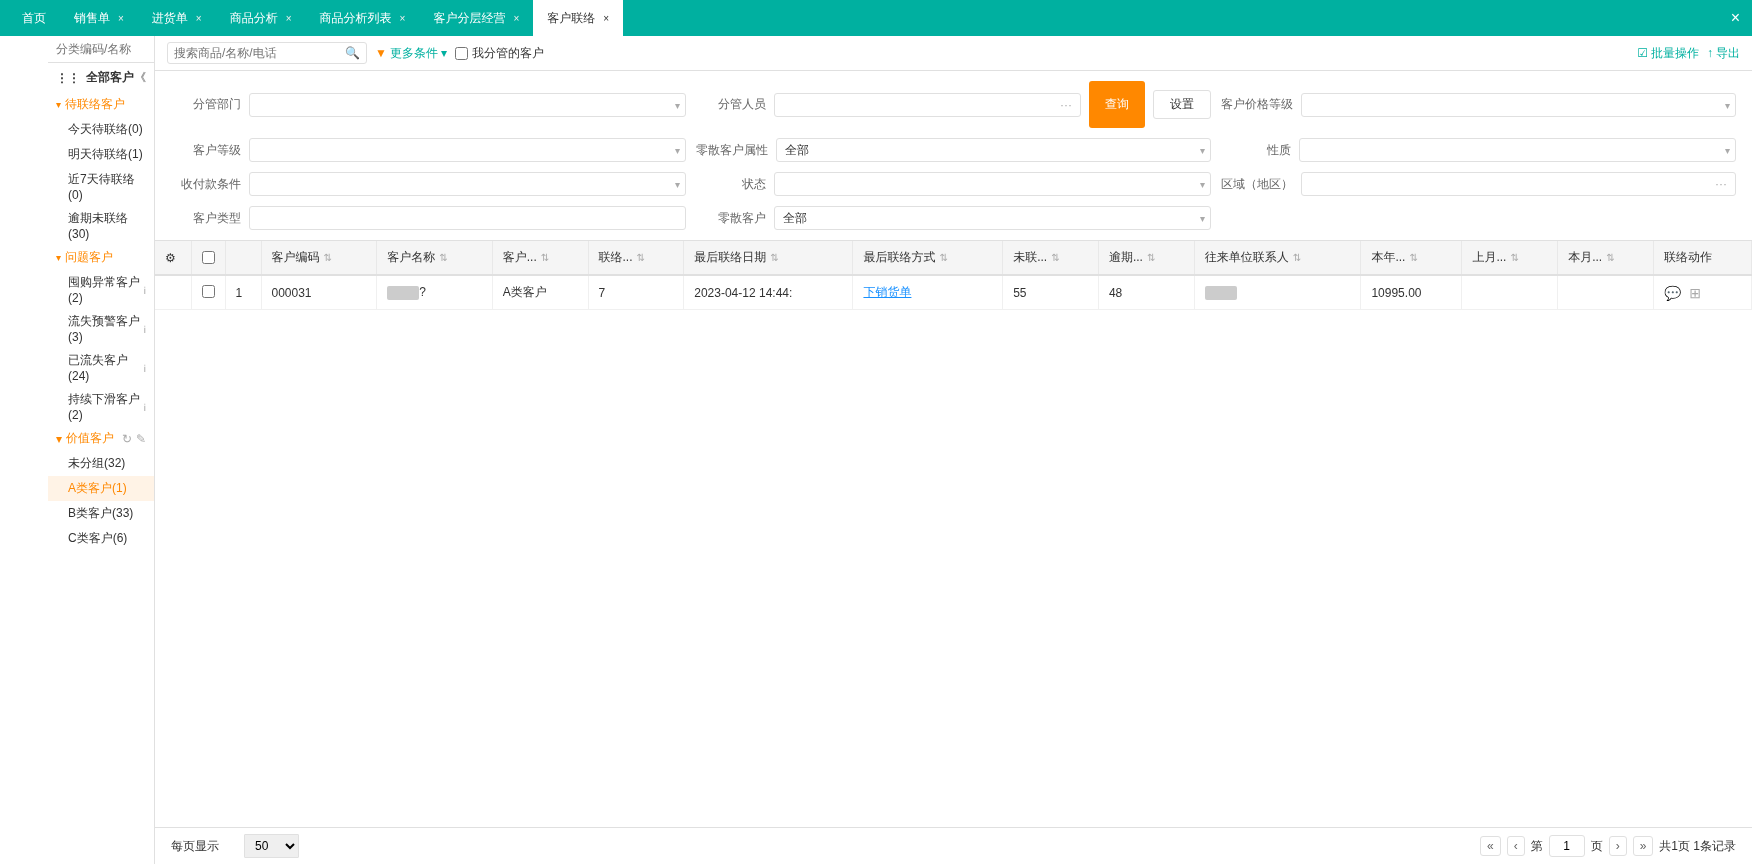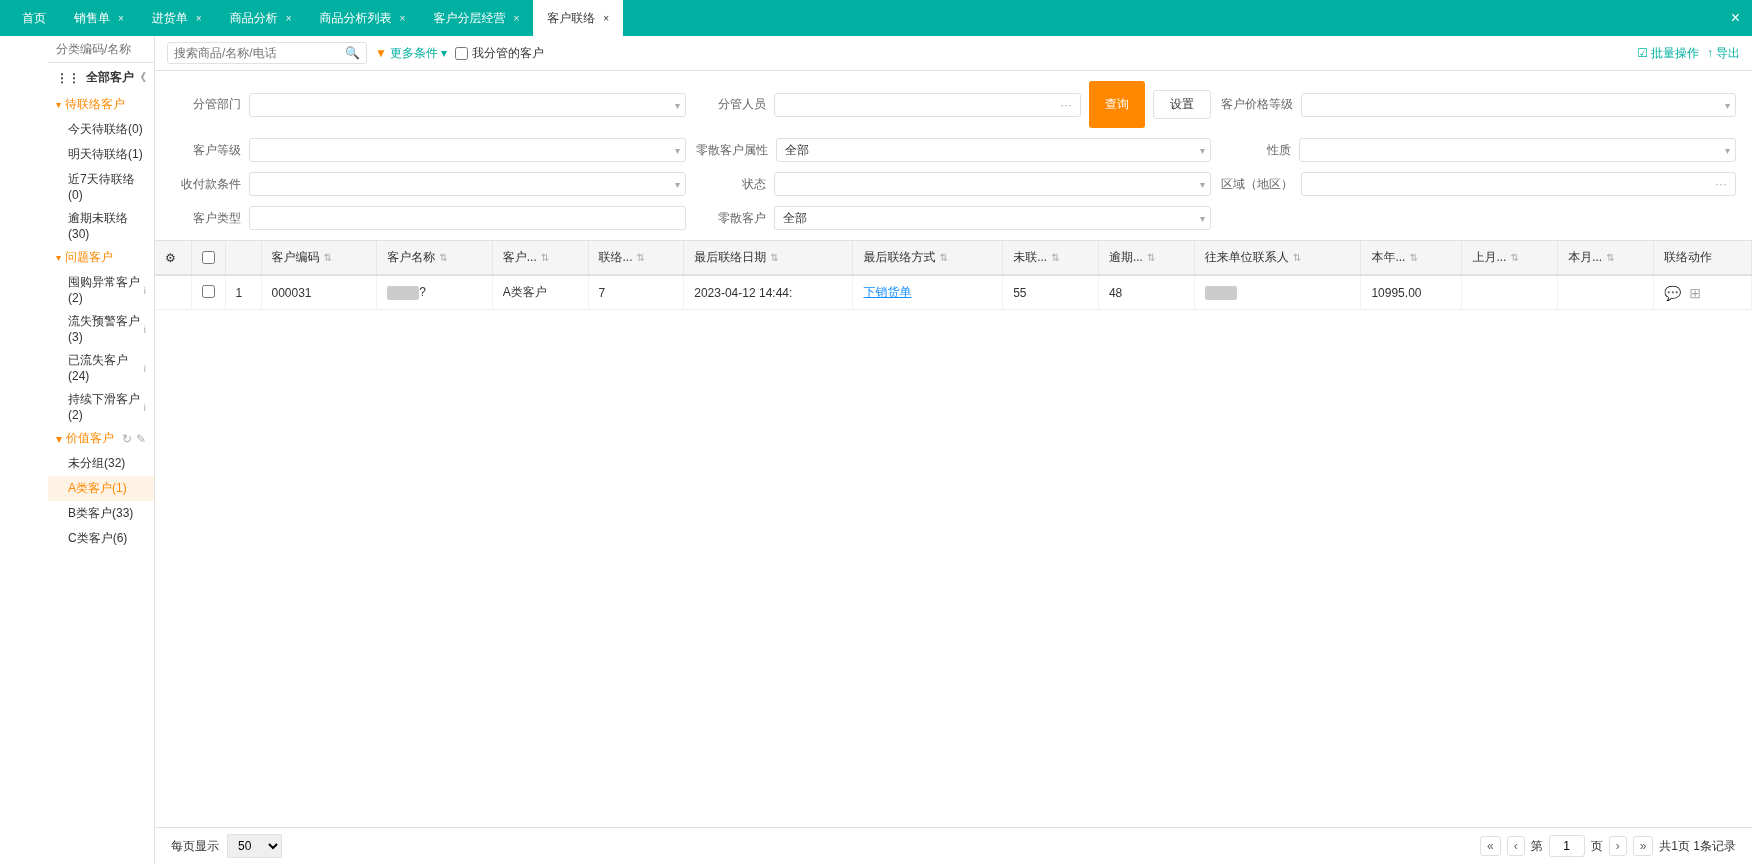--- a/index.html
+++ b/index.html
@@ -171,21 +171,21 @@
 
     
     .table-footer {
       display: flex; align-items: center; justify-content: space-between;
       background: #fff; border-top: 1px solid #e0e0e0;
       padding: 6px 16px;
     }
     .footer-left { display: flex; align-items: center; gap: 8px; color: #333; }
     .footer-left select {
       border: 1px solid #e0e0e0; border-radius: 1px; padding: 3px 6px;
-      font-size: 12px; outline: none;
+      font-size: 12px; outline: none; margin-left: 17px;
     }
     .footer-right { display: flex; align-items: center; gap: 6px; color: #333; }
     .footer-right .page-btn { cursor: pointer; color: #666; padding: 2px 6px; border: 1px solid #e0e0e0; border-radius: 3px; background: #fff; }
     .footer-right .page-btn:disabled { color: #ccc; cursor: not-allowed; }
     .footer-right input {
       width: 36px; border: 1px solid #e0e0e0; border-radius: 3px;
       padding: 3px 6px; text-align: center; font-size: 12px; outline: none;
     }
 
     

